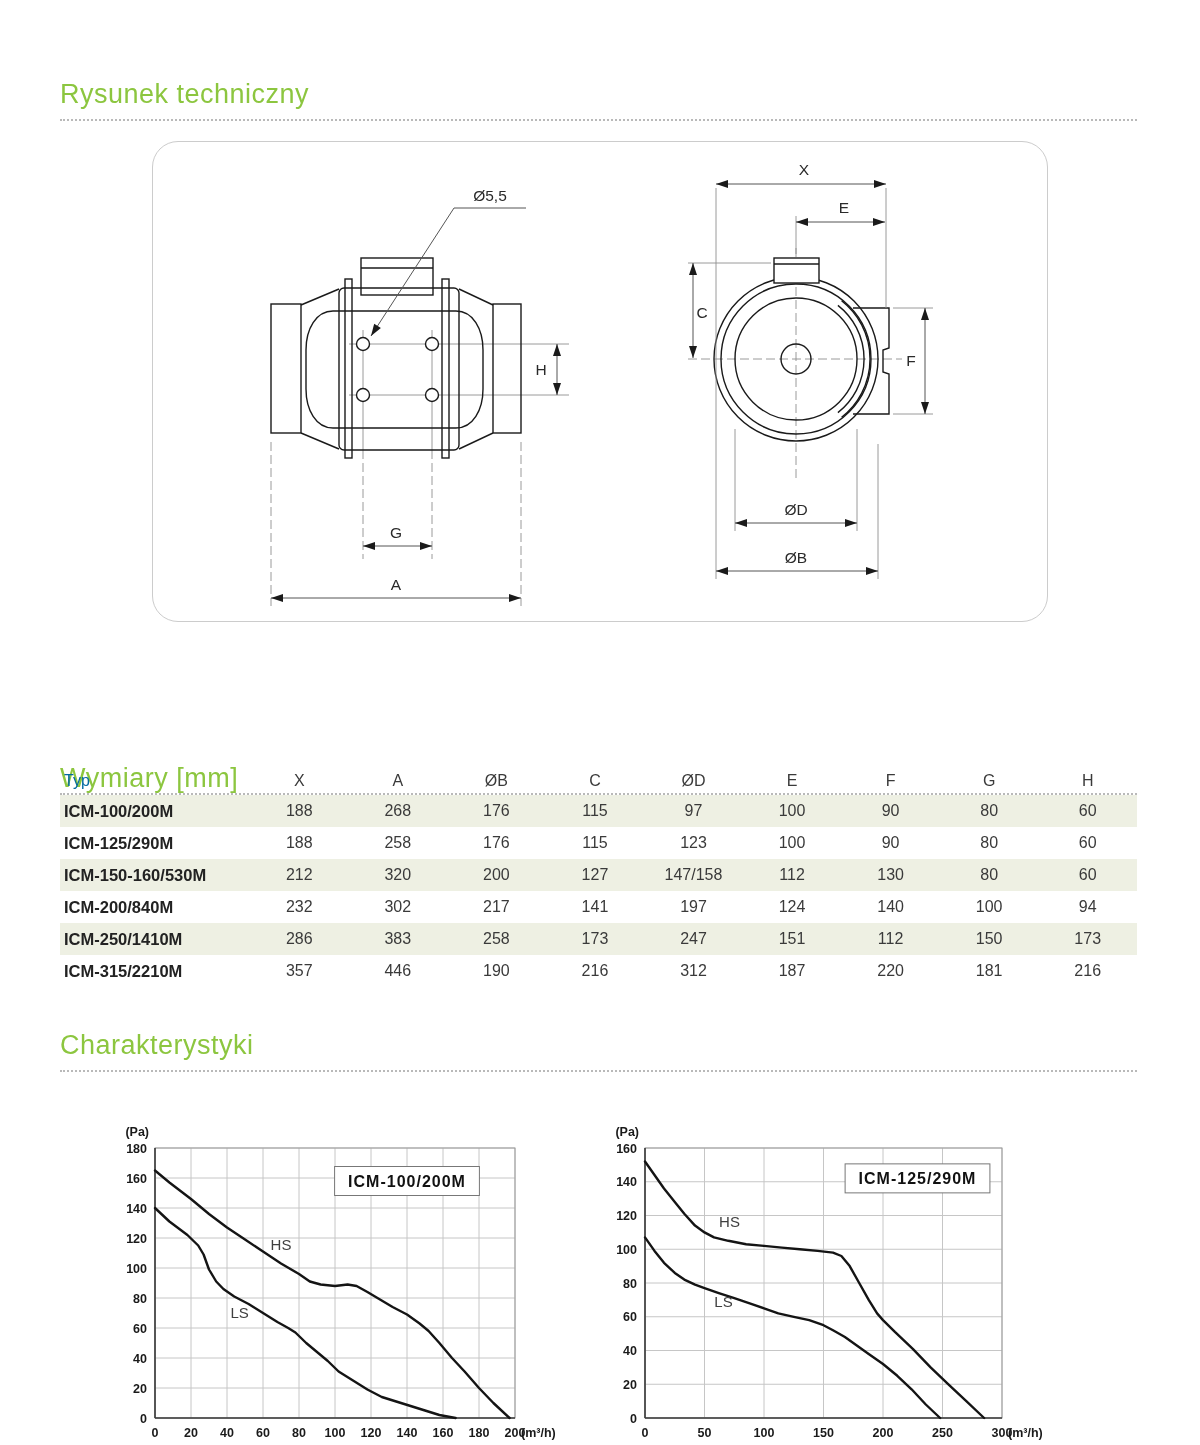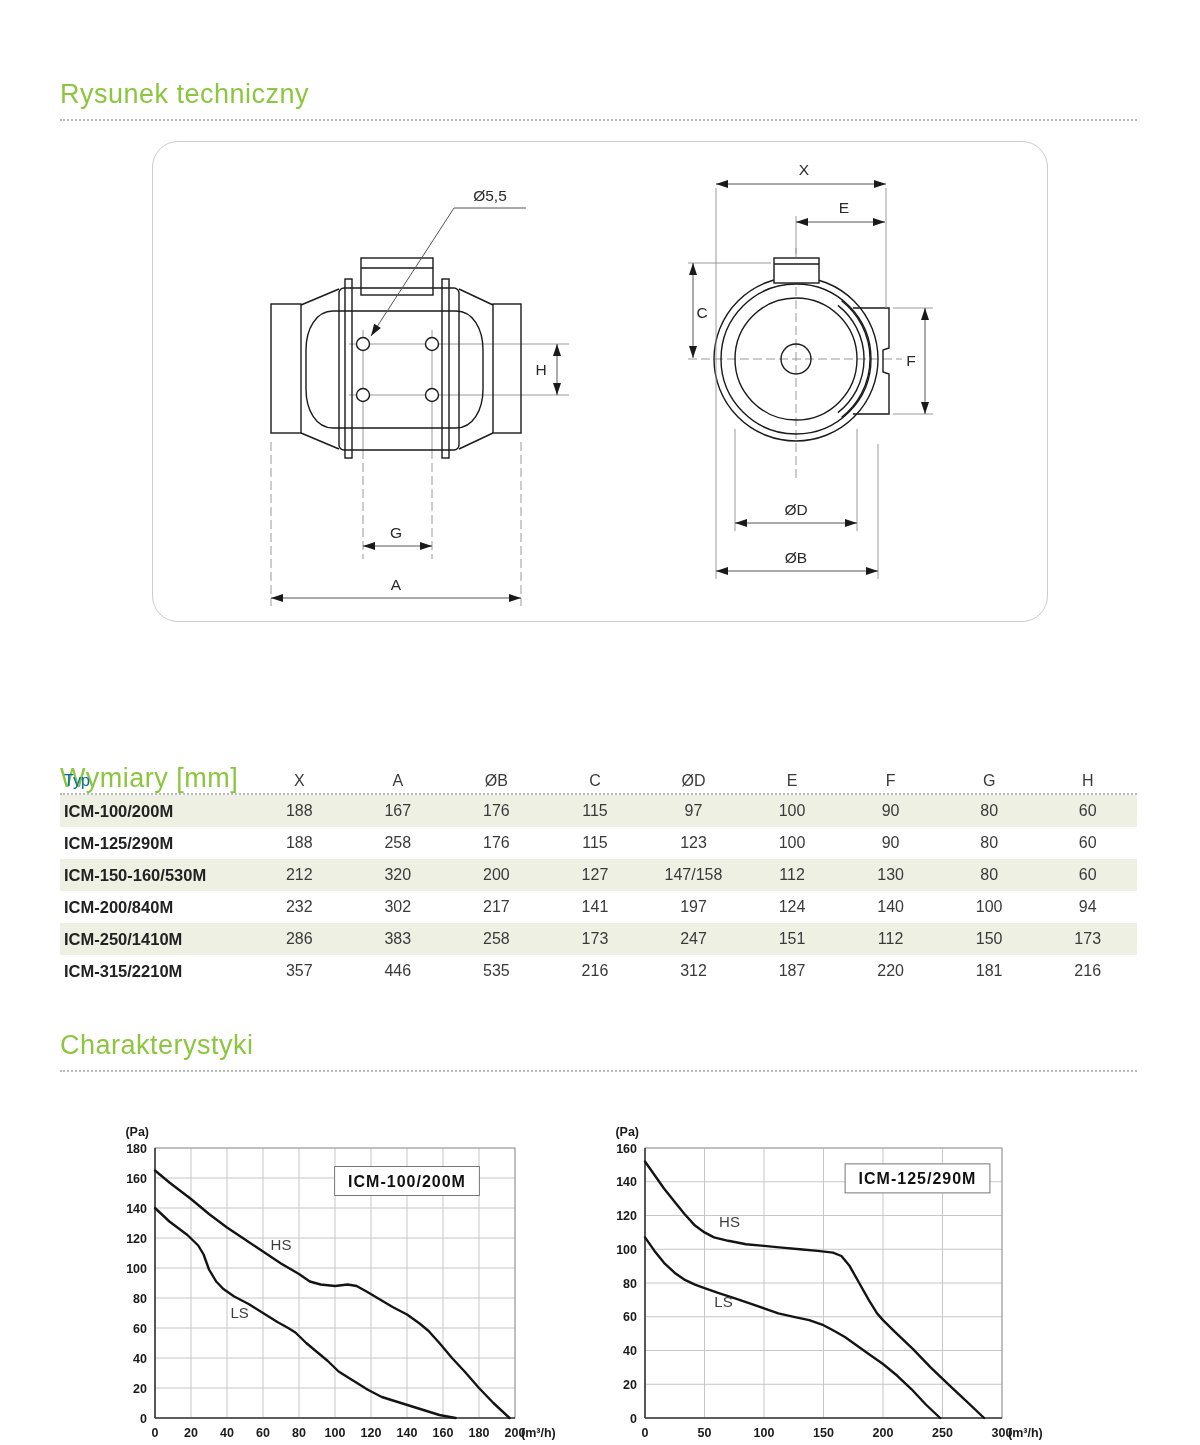--- a/index.html
+++ b/index.html
@@ -171,21 +171,21 @@
       <div class="cell-num">ØD</div>
       <div class="cell-num">E</div>
       <div class="cell-num">F</div>
       <div class="cell-num">G</div>
       <div class="cell-num">H</div>
     </div>
   <div>
       <div class="t-row t-data alt">
         <div class="cell-typ">ICM-100/200M</div>
         <div class="cell-num">188</div>
-        <div class="cell-num">167</div>
+        <div class="cell-num">268</div>
         <div class="cell-num">176</div>
         <div class="cell-num">115</div>
         <div class="cell-num">97</div>
         <div class="cell-num">100</div>
         <div class="cell-num">90</div>
         <div class="cell-num">80</div>
         <div class="cell-num">60</div>
       </div>
       <div class="t-row t-data">
         <div class="cell-typ">ICM-125/290M</div>
@@ -232,21 +232,21 @@
         <div class="cell-num">247</div>
         <div class="cell-num">151</div>
         <div class="cell-num">112</div>
         <div class="cell-num">150</div>
         <div class="cell-num">173</div>
       </div>
       <div class="t-row t-data">
         <div class="cell-typ">ICM-315/2210M</div>
         <div class="cell-num">357</div>
         <div class="cell-num">446</div>
-        <div class="cell-num">535</div>
+        <div class="cell-num">190</div>
         <div class="cell-num">216</div>
         <div class="cell-num">312</div>
         <div class="cell-num">187</div>
         <div class="cell-num">220</div>
         <div class="cell-num">181</div>
         <div class="cell-num">216</div>
       </div>
     </div>
 </div>
 

